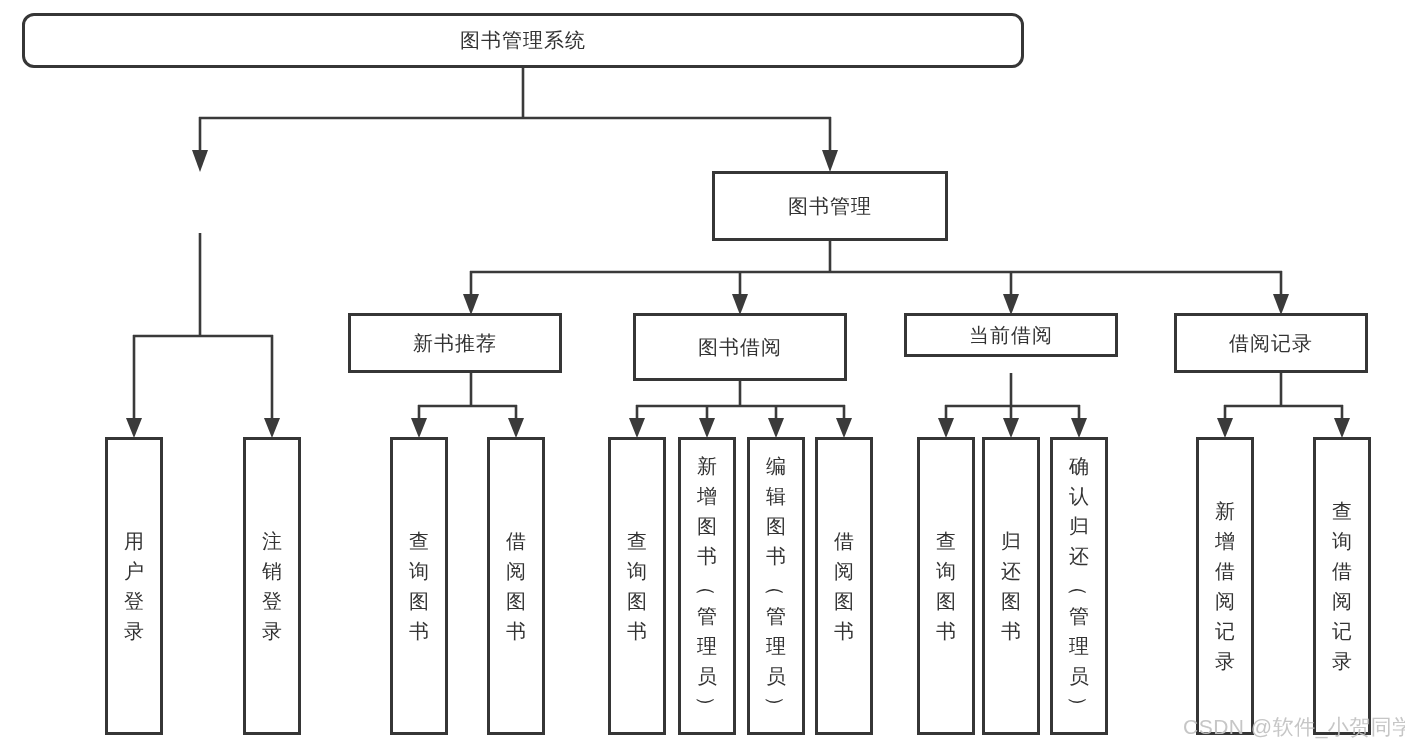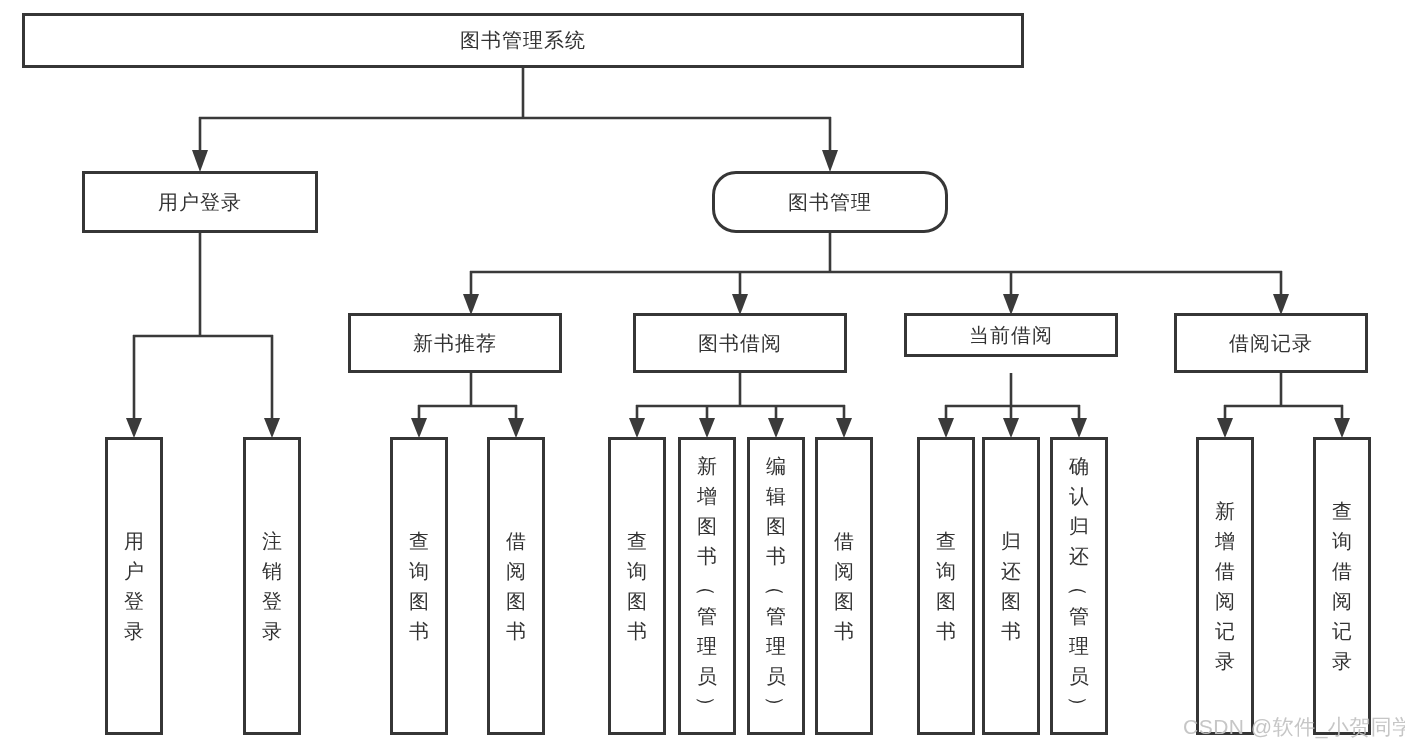--- a/index.html
+++ b/index.html
@@ -140,27 +140,26 @@
     <g>
       <line x1="1281" y1="373" x2="1281" y2="406"></line>
       <line x1="1224" y1="406" x2="1343" y2="406"></line>
       <line x1="1225" y1="405" x2="1225" y2="420"></line>
       <polygon points="1217,418 1233,418 1225,438"></polygon>
       <line x1="1342" y1="405" x2="1342" y2="420"></line>
       <polygon points="1334,418 1350,418 1342,438"></polygon>
     </g>
   </svg>
 
-  <div class="hnode" style="left:22px; top:13px; width:1002px; height:55px;">图书管理系统</div>
-
-  <div class="hnode" style="left:82px; top:171px; width:236px; height:62px;">用户登录</div>
-  <div class="hnode" style="left:712px; top:171px; width:236px; height:62px;border-radius:24px;">图书管理</div>
+  <div class="hnode" style="left:22px; top:13px; width:1002px; height:55px;border-radius:12px;">图书管理系统</div>
+
+  <div class="hnode" style="left:712px; top:171px; width:236px; height:70px;">图书管理</div>
 
   <div class="hnode" style="left:348px; top:313px; width:214px; height:60px;">新书推荐</div>
-  <div class="hnode" style="left:633px; top:313px; width:214px; height:60px;">图书借阅</div>
+  <div class="hnode" style="left:633px; top:313px; width:214px; height:68px;">图书借阅</div>
   <div class="hnode" style="left:904px; top:313px; width:214px; height:44px;">当前借阅</div>
   <div class="hnode" style="left:1174px; top:313px; width:194px; height:60px;">借阅记录</div>
 
   <div class="vnode vtext" style="left:105px;">
       <span>用</span>
       <span>户</span>
       <span>登</span>
       <span>录</span>
     </div>
   <div class="vnode vtext" style="left:243px;">

